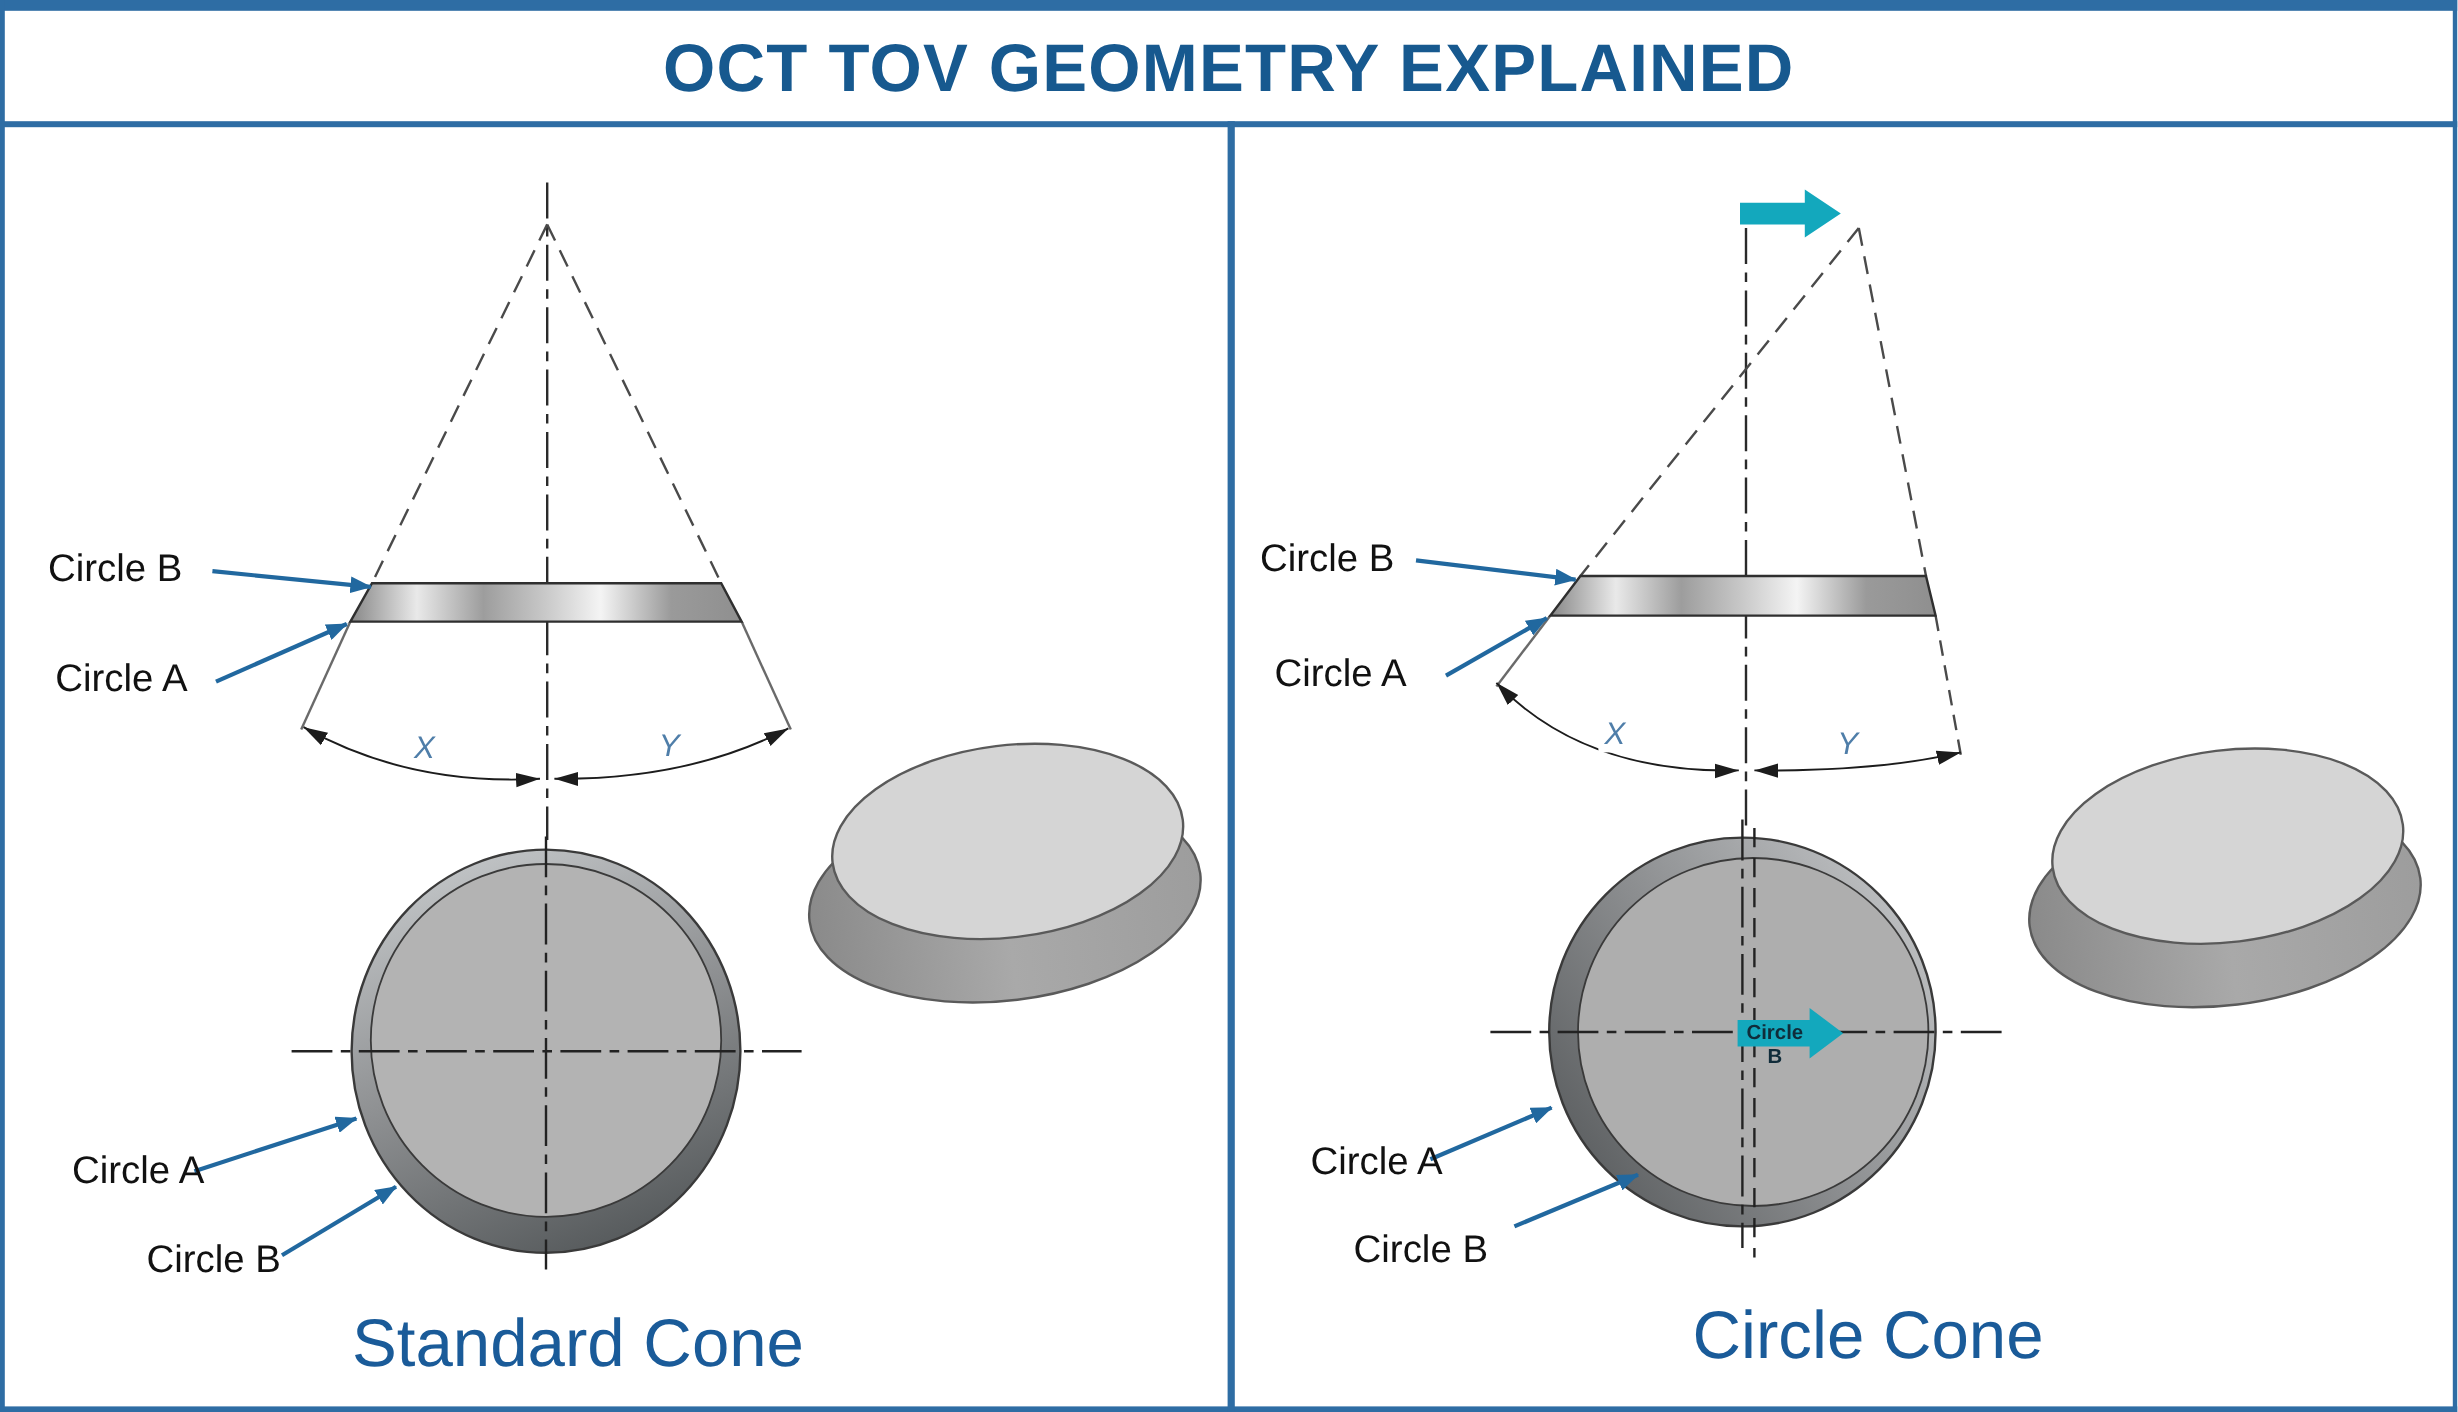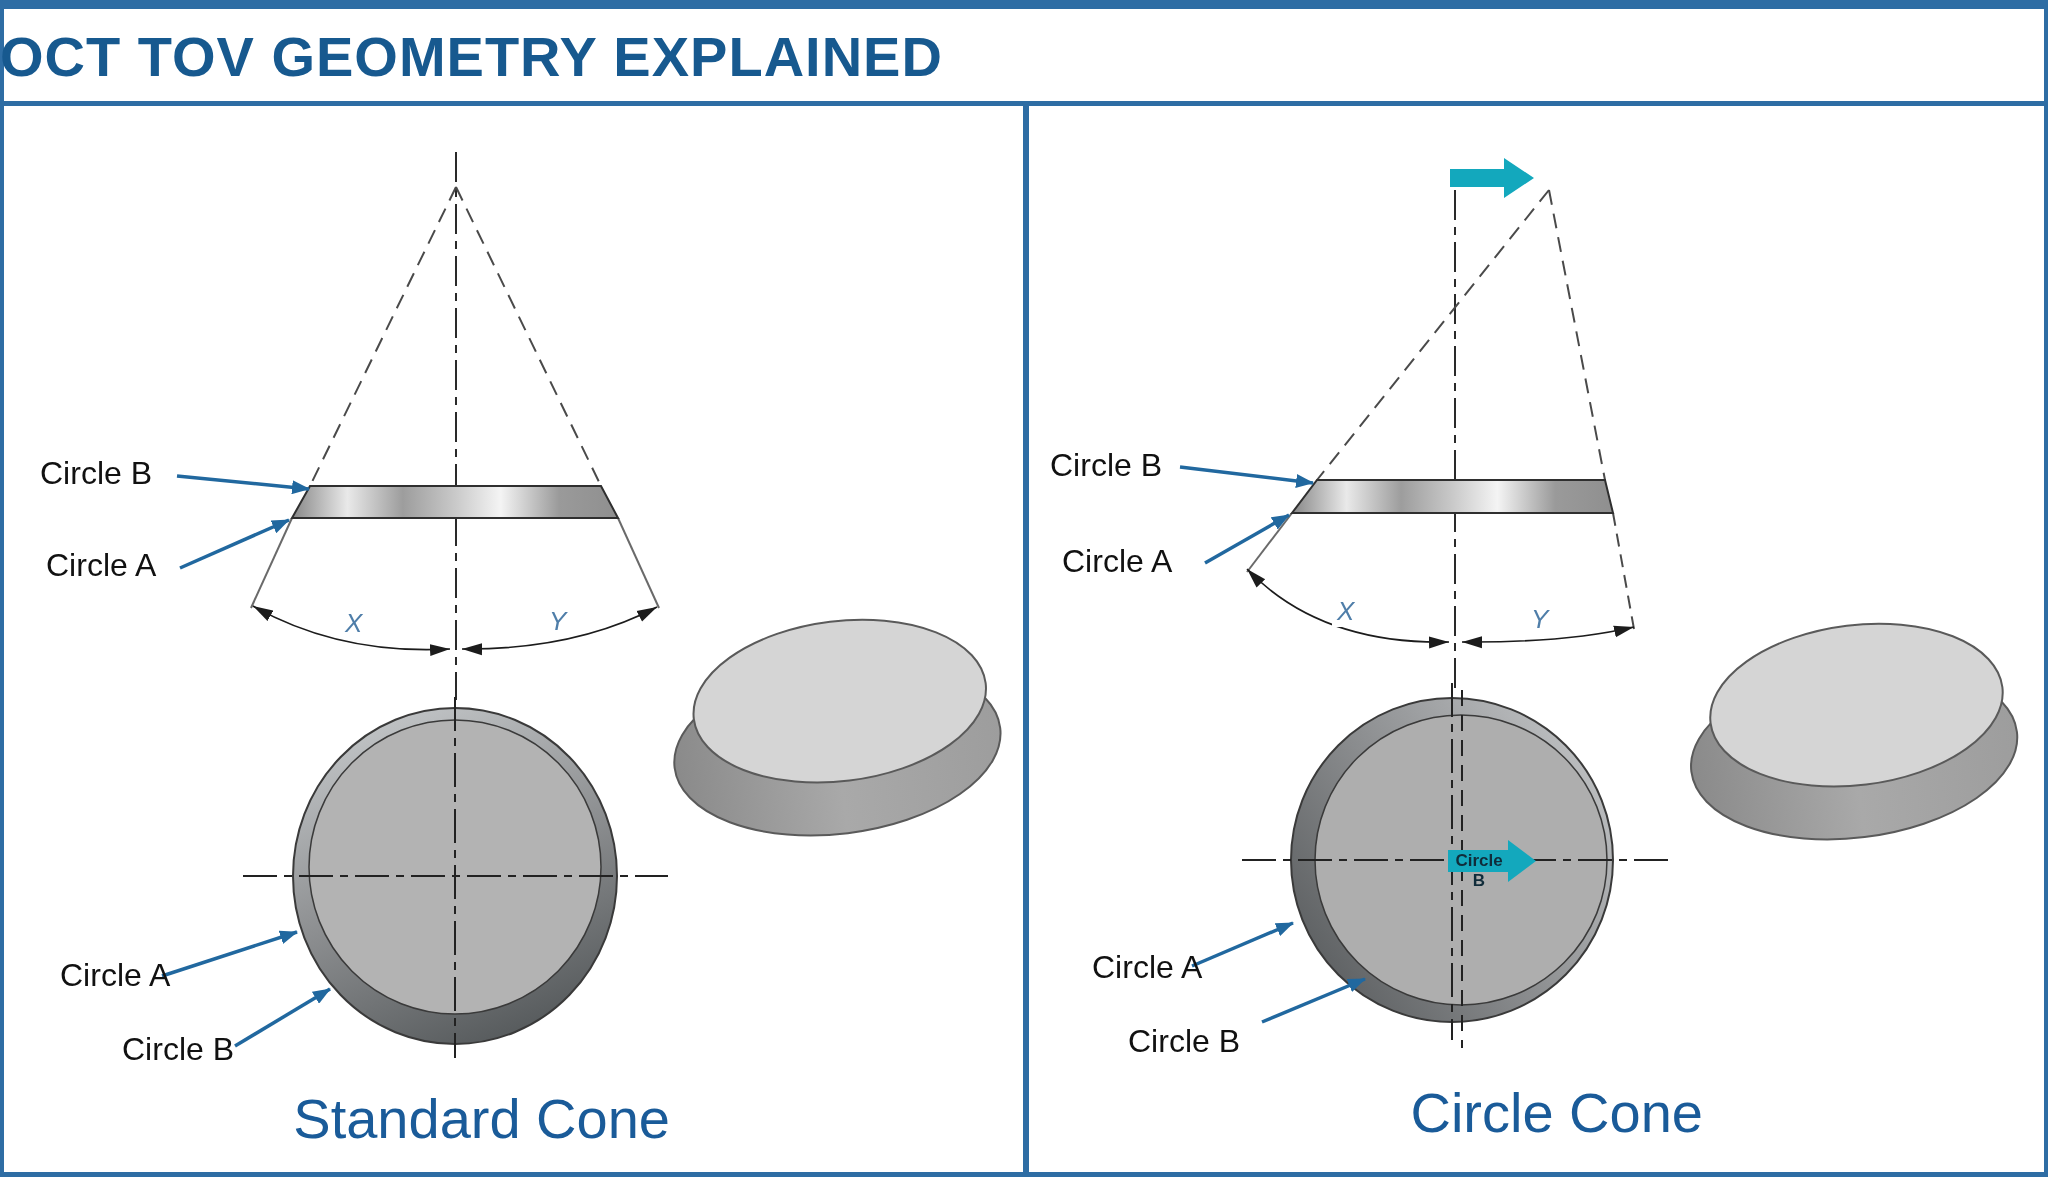--- a/index.html
+++ b/index.html
@@ -1,21 +1,21 @@
 <!DOCTYPE html>
 <html><head>
 <meta charset="utf-8">
 <style>
   html,body{margin:0;padding:0;background:#ffffff;}
   .canvas{position:relative;width:2048px;height:1177px;background:#ffffff;overflow:hidden;
           font-family:"Liberation Sans", sans-serif;}
   .frame{position:absolute;background:#2e6da4;}
   .art{position:absolute;left:0;top:0;width:2048px;height:1177px;}
   .txt{position:absolute;color:#111111;font-size:32px;line-height:1.1;white-space:nowrap;}
-  .title{position:absolute;left:0;top:24px;width:100%;text-align:left;
+  .title{position:absolute;left:0;top:24px;width:100%;text-align:center;
          font-size:56px;font-weight:600;letter-spacing:1px;color:#17598f;}
   .caption{position:absolute;width:520px;text-align:right;font-size:56px;font-weight:500;color:#1a5b99;}
   .angle{position:absolute;font-size:26px;font-style:italic;color:#4f7ea9;background:#ffffff;padding:0 5px;}
   .arrowlabel{position:absolute;left:1448px;top:851px;width:62px;text-align:center;
               font-size:17px;font-weight:700;color:#102c3a;}
 </style>
 </head>
 <body>
 
 <div class="canvas">

